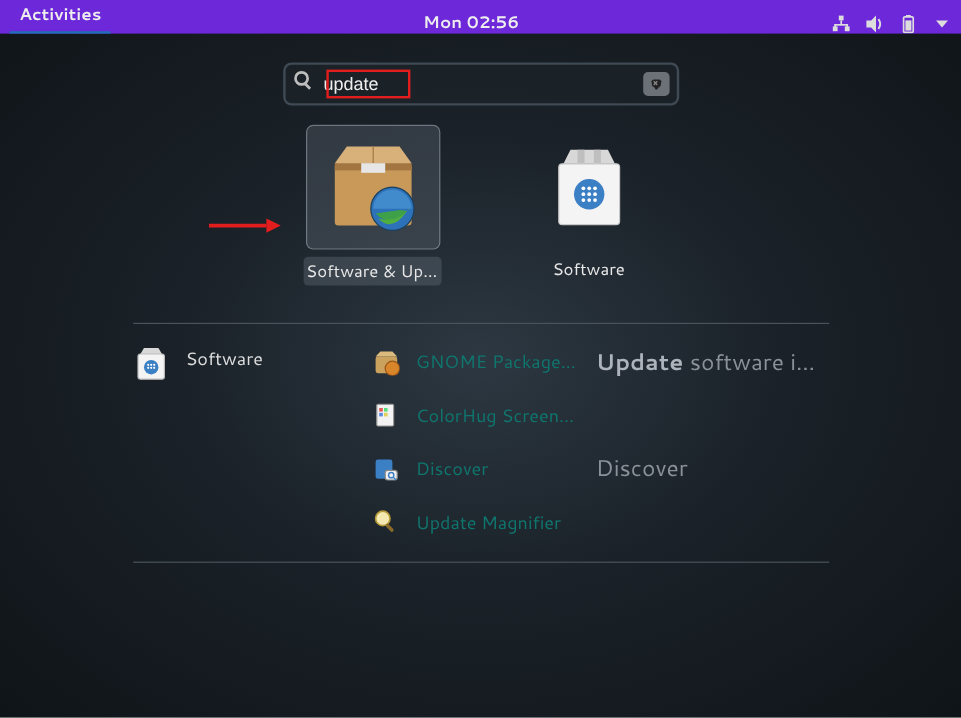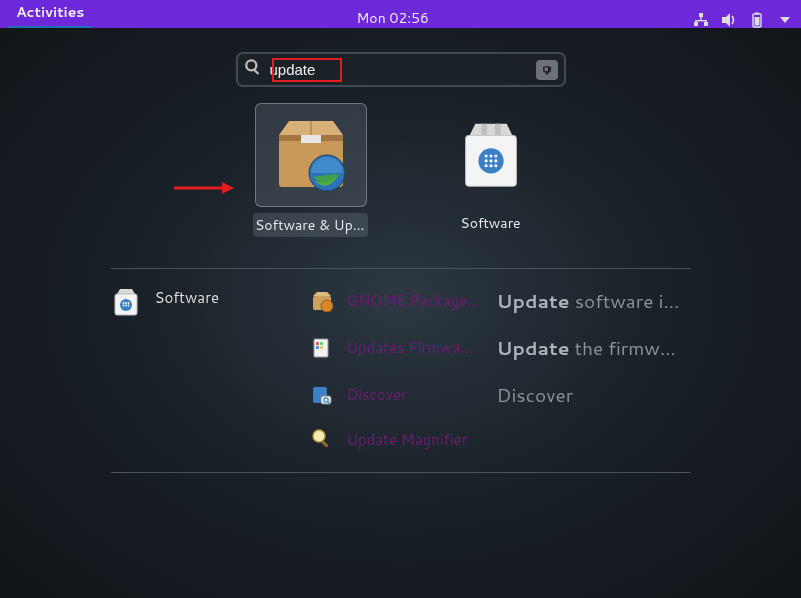--- a/index.html
+++ b/index.html
@@ -22,21 +22,21 @@
     padding: 0 8px;
     font-size: 14px;
     font-weight: 600;
     color: #eee;
   }
   .topbar .activities {
     padding: 4px 8px;
     border-bottom: 2px solid #1f6fb5;
     font-weight: 700;
   }
-  .topbar .clock { font-weight: 400; }
+  .topbar .clock { font-weight: 700; }
   .topbar .status-area { display:flex; gap:12px; align-items:center; }
   .topbar .status-icon { width:16px; height:16px; display:flex; align-items:center; justify-content:center; }
   .topbar svg { fill:#ddd; }
 
   
   .search-wrap{
     margin: 24px auto 0 auto;
     width: 330px;
     display:flex;
     align-items:center;
@@ -148,21 +148,21 @@
   }
   .row{
     display:flex;
     align-items:center;
     gap:14px;
   }
   .row .ic{ width:22px;height:22px;flex-shrink:0;}
   .row .name{
     width:136px;
     font-size:15px;
-    color:#701a75;
+    color:#0f766e;
     white-space:nowrap;overflow:hidden;text-overflow:ellipsis;
   }
   .row .desc{
     flex:1;
     font-size:19px;
     color:#8b9199;
     white-space:nowrap;overflow:hidden;text-overflow:ellipsis;
   }
   .row .desc strong{ color:#aeb4bb; font-weight:700; }
 </style>
@@ -314,22 +314,21 @@
     <div class="row">
       <span class="ic">
         <svg viewBox="0 0 22 22">
             <rect x="3" y="2" width="14" height="18" rx="1" fill="#f2f2f2" stroke="#999"></rect>
             <rect x="5" y="5" width="3" height="3" fill="#e05a5a"></rect>
             <rect x="9" y="5" width="3" height="3" fill="#5ae07a"></rect>
             <rect x="5" y="9" width="3" height="3" fill="#5a8ae0"></rect>
             <rect x="9" y="9" width="3" height="3" fill="#e0d15a"></rect>
           </svg>
       </span>
-      <span class="name">Updates Firmwa…</span>
-      <span class="desc"><strong>Update</strong><span> the firmw…</span></span>
+      <span class="name">ColorHug Screen…</span>
     </div>
 
     <div class="row">
       <span class="ic">
         <svg viewBox="0 0 22 22">
             <rect x="2" y="3" width="14" height="16" rx="2" fill="#3b7fc4"></rect>
             <rect x="10" y="12" width="10" height="8" rx="2" fill="#f0f0f0" stroke="#888"></rect>
             <circle cx="15" cy="16" r="2.2" fill="none" stroke="#3b7fc4" stroke-width="1.2"></circle>
             <line x1="17" y1="18" x2="19" y2="20" stroke="#3b7fc4" stroke-width="1.2"></line>
           </svg>

